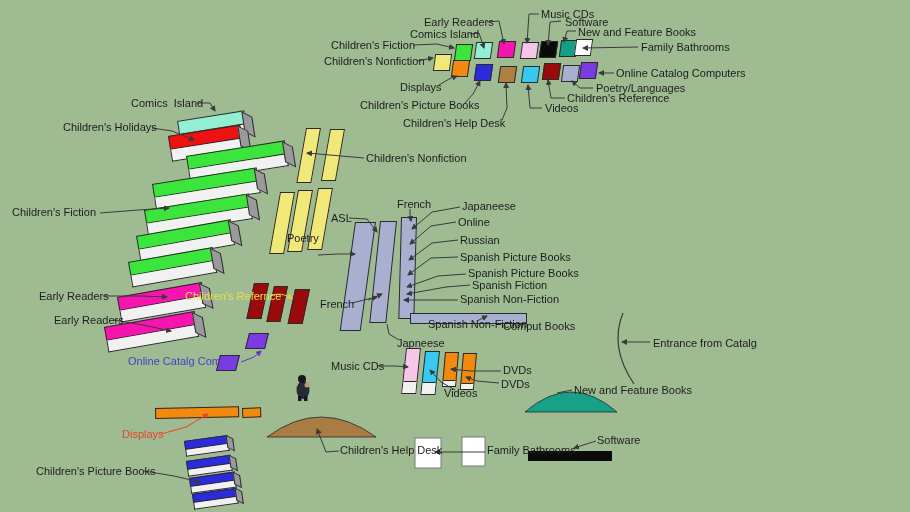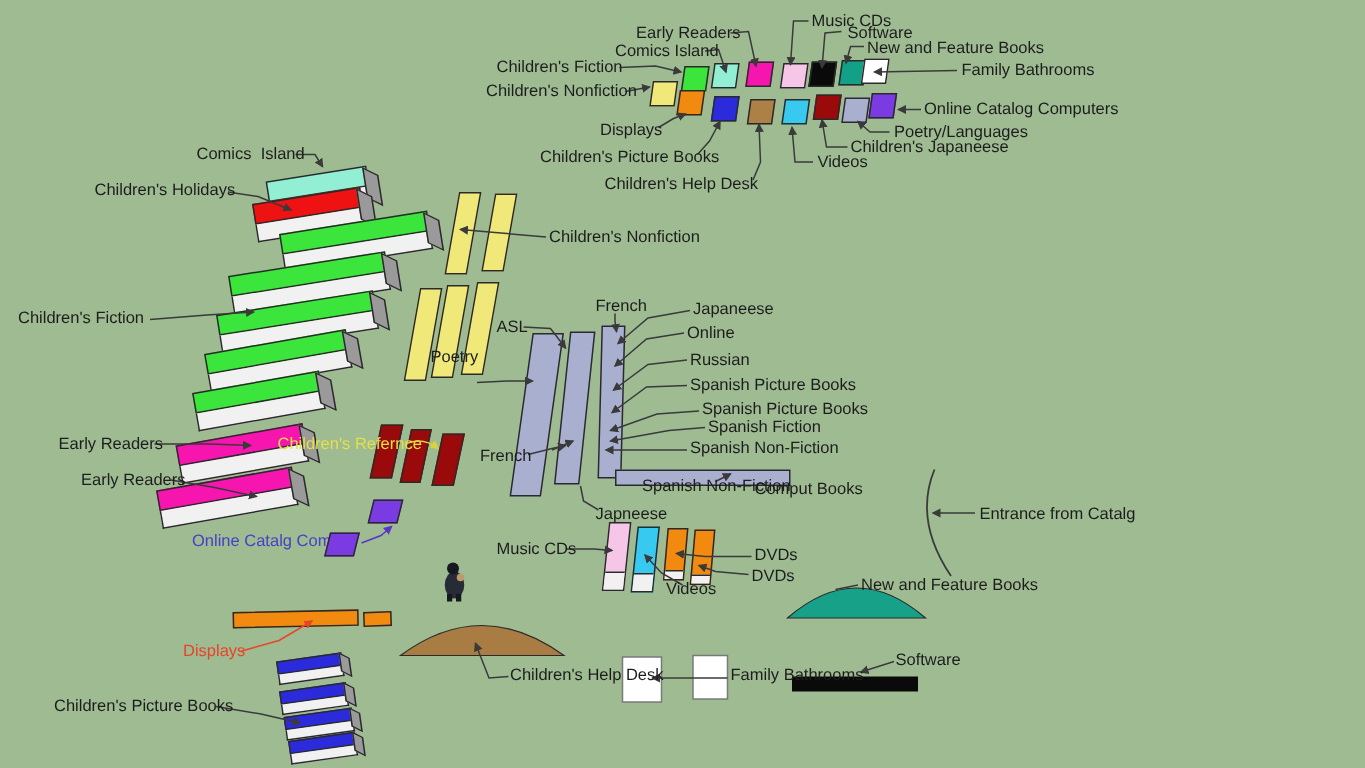--- a/index.html
+++ b/index.html
@@ -243,21 +243,21 @@
 <div class="lbl" style="left:331px;top:39px">Children's Fiction</div>
 <div class="lbl" style="left:324px;top:55px">Children's Nonfiction</div>
 <div class="lbl" style="left:541px;top:8px">Music CDs</div>
 <div class="lbl" style="left:565px;top:16px">Software</div>
 <div class="lbl" style="left:578px;top:26px">New and Feature Books</div>
 <div class="lbl" style="left:641px;top:41px">Family Bathrooms</div>
 <div class="lbl" style="left:400px;top:81px">Displays</div>
 <div class="lbl" style="left:360px;top:99px">Children's Picture Books</div>
 <div class="lbl" style="left:403px;top:117px">Children's Help Desk</div>
 <div class="lbl" style="left:545px;top:102px">Videos</div>
-<div class="lbl" style="left:567px;top:92px">Children's Japaneese</div>
+<div class="lbl" style="left:567px;top:92px">Children's Reference</div>
 <div class="lbl" style="left:596px;top:82px">Poetry/Languages</div>
 <div class="lbl" style="left:616px;top:67px">Online Catalog Computers</div>
 
 <div class="lbl" style="left:131px;top:97px">Comics  Island</div>
 <div class="lbl" style="left:63px;top:121px">Children's Holidays</div>
 <div class="lbl" style="left:366px;top:152px">Children's Nonfiction</div>
 <div class="lbl" style="left:12px;top:206px">Children's Fiction</div>
 <div class="lbl" style="left:39px;top:290px">Early Readers</div>
 <div class="lbl" style="left:54px;top:314px">Early Readers</div>
 <div class="lbl yel" style="left:185px;top:290px">Children's Refernce</div>

